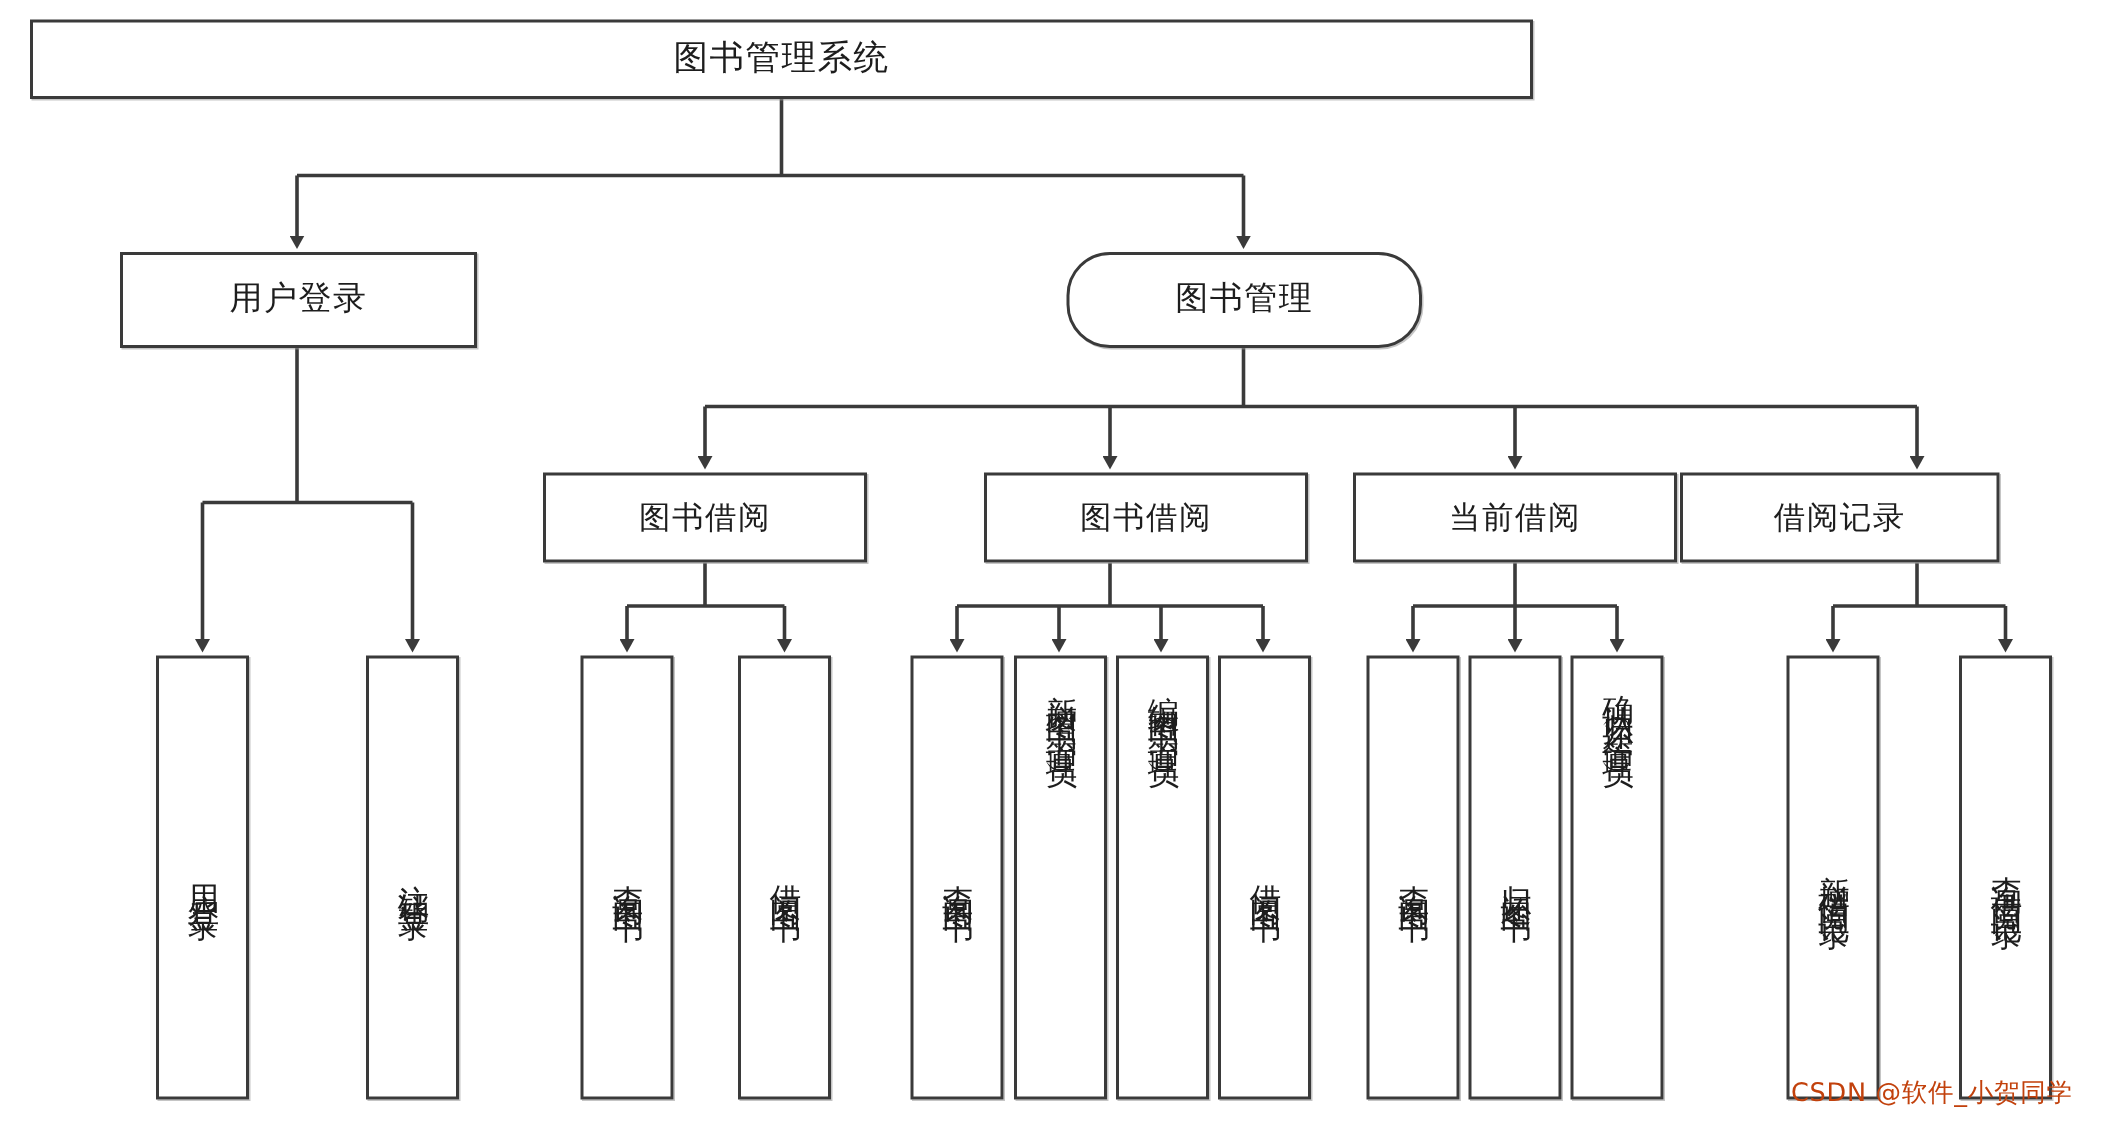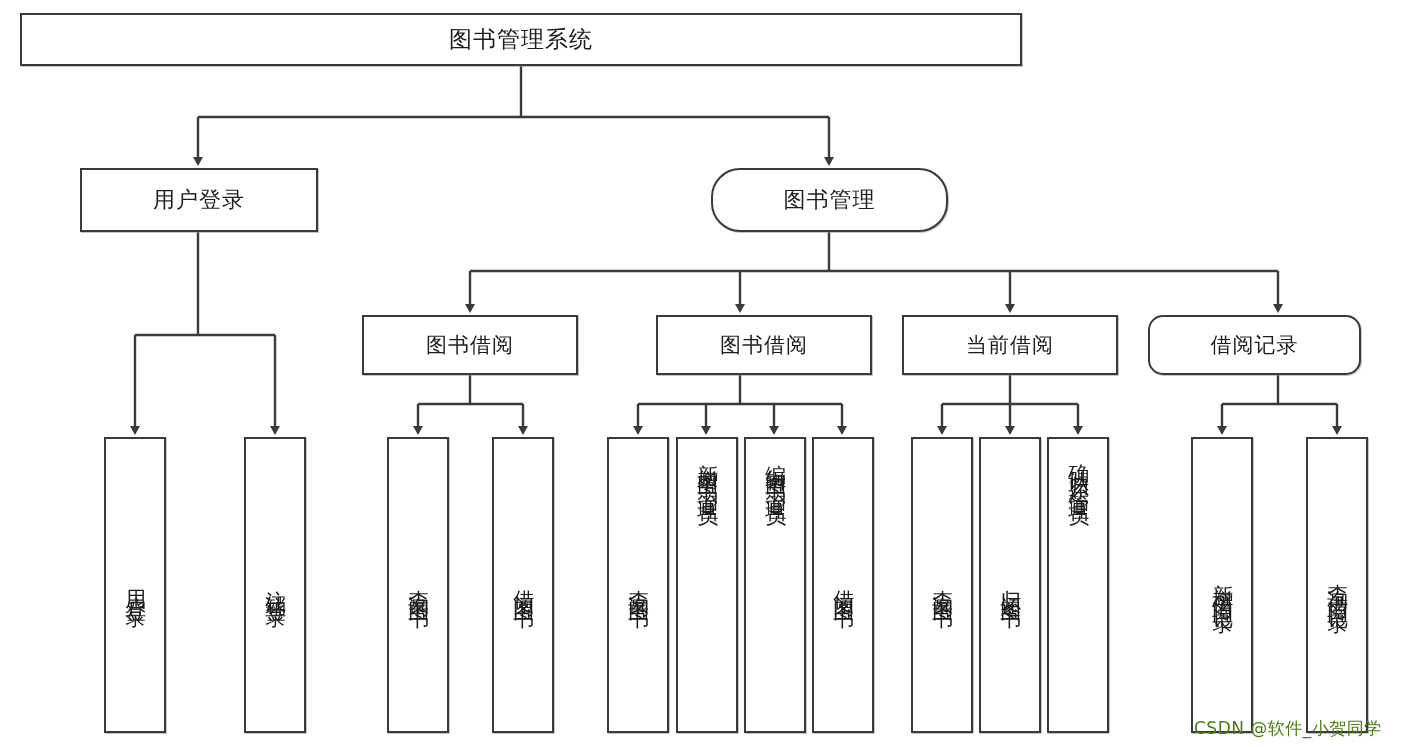--- a/index.html
+++ b/index.html
@@ -45,21 +45,21 @@
     writing-mode:vertical-rl;
     text-orientation:upright;
     letter-spacing:6px;
     line-height:1.02;
     white-space:nowrap;
     text-align:center;
   }
   .watermark{
     position:absolute;
     font-size:17px;
-    color:#4d7c0f;
+    color:#c2410c;
     letter-spacing:.5px;
     white-space:nowrap;
     pointer-events:none;
     text-align:center;
   }
 </style>
 </head>
 <body>
 
 <div id="diagram-root">
@@ -127,21 +127,21 @@
 
   <div class="node-box level2" style="left:362px;top:315px;width:216px;height:60px;">
     <span class="node-label-h">图书借阅</span>
   </div>
   <div class="node-box level2" style="left:656px;top:315px;width:216px;height:60px;">
     <span class="node-label-h">图书借阅</span>
   </div>
   <div class="node-box level2" style="left:902px;top:315px;width:216px;height:60px;font-family:Liberation Serif, serif;">
     <span class="node-label-h">当前借阅</span>
   </div>
-  <div class="node-box level2" style="left:1148px;top:315px;width:213px;height:60px;border-radius:15px;">
+  <div class="node-box level2" style="left:1120px;top:315px;width:213px;height:60px;">
     <span class="node-label-h">借阅记录</span>
   </div>
 
   <div class="node-box leaf centered" style="left:104px;top:437px;width:62px;height:296px;">
     <span class="node-label-v">用户登录</span>
   </div>
   <div class="node-box leaf centered" style="left:244px;top:437px;width:62px;height:296px;">
     <span class="node-label-v">注销登录</span>
   </div>
 

